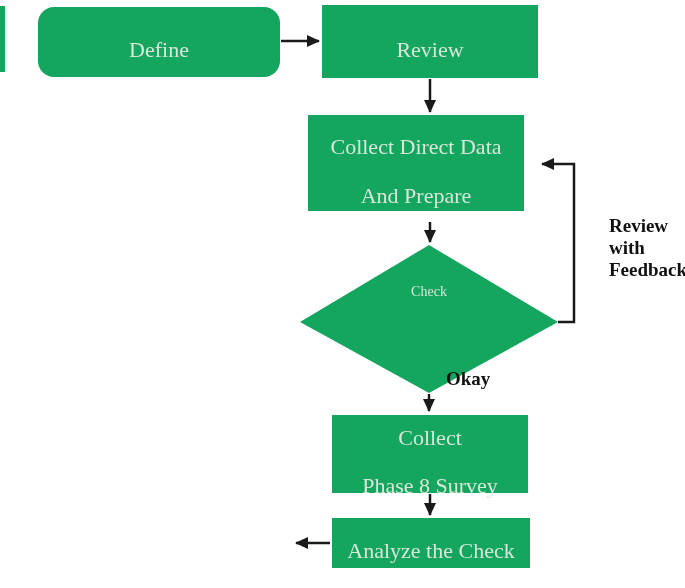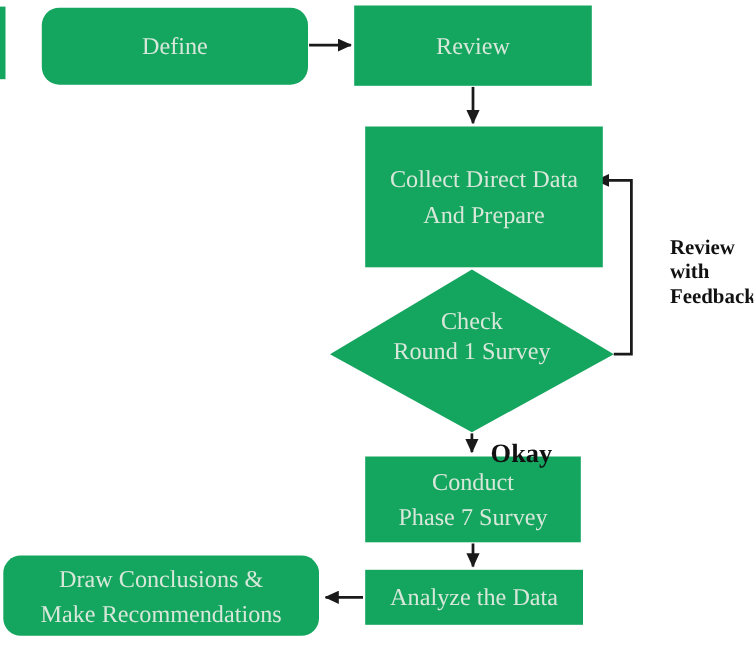--- a/index.html
+++ b/index.html
@@ -22,54 +22,54 @@
     background: var(--green, #14a55f);
     color: var(--nodeText, #d7e8da);
     display: flex;
     flex-direction: column;
     align-items: center;
     justify-content: center;
     text-align: center;
     font-size: 22px;
   }
   .node.rounded { border-radius: 16px; }
-  .node .ln { line-height: 30px; white-space: nowrap; }
+  .node .ln { line-height: 30px; white-space: nowrap; margin-top: 16px; }
 
   #node-define        { left: 38px;  top: 7px;   width: 242px; height: 70px; }
   #node-review        { left: 322px; top: 5px;   width: 216px; height: 73px; }
-  #node-collect       { left: 332px; top: 115px; width: 216px; height: 128px; }
+  #node-collect       { left: 308px; top: 115px; width: 216px; height: 96px; }
   #node-collect .ln   { line-height: 33px; }
   #node-conduct       { left: 332px; top: 415px; width: 196px; height: 78px; }
   #node-conduct .ln   { line-height: 32px; }
   #node-analyze       { left: 332px; top: 518px; width: 198px; height: 50px; }
   #node-conclusions   { left: 3px;   top: 505px; width: 287px; height: 73px; }
   #node-conclusions .ln { line-height: 31px; }
 
   #node-fragment {
     position: absolute;
     left: 0; top: 6px; width: 5px; height: 66px;
     background: var(--green, #14a55f);
   }
 
   .diamond-text {
     position: absolute;
     left: 309px; top: 278px; width: 240px;
     color: var(--nodeText, #d7e8da);
-    font-size: 22px;
+    font-size: 14px;
     text-align: center;
   }
   .diamond-text .ln { line-height: 27px; white-space: nowrap; }
 
   .edge-label {
     position: absolute;
     color: var(--labelText, #111111);
     font-weight: bold;
     white-space: nowrap;
   }
-  #label-okay { left: 446px; top: 400px; font-size: 24px; }
+  #label-okay { left: 446px; top: 368px; font-size: 19px; }
   #label-feedback { left: 609px; top: 215px; font-size: 19px; line-height: 22px; }
 </style>
 </head>
 <body>
 
 <div class="canvas">
 
   <svg class="connectors" viewBox="0 0 685 588" xmlns="http://www.w3.org/2000/svg">
     <defs>
       <marker id="arrowhead" markerUnits="userSpaceOnUse" markerWidth="13" markerHeight="12" refX="12" refY="6" orient="auto">
@@ -98,36 +98,31 @@
     <div class="ln">Review</div>
   </div>
 
   <div class="node" id="node-collect">
     <div class="ln">Collect Direct Data</div>
     <div class="ln">And Prepare</div>
   </div>
 
   <div class="diamond-text">
     <div class="ln">Check</div>
-    <div class="ln">Round 1 Survey</div>
   </div>
 
   <div class="node" id="node-conduct">
-    <div class="ln">Conduct</div>
-    <div class="ln">Phase 7 Survey</div>
+    <div class="ln">Collect</div>
+    <div class="ln">Phase 8 Survey</div>
   </div>
 
   <div class="node" id="node-analyze">
-    <div class="ln">Analyze the Data</div>
+    <div class="ln">Analyze the Check</div>
   </div>
 
-  <div class="node rounded" id="node-conclusions">
-    <div class="ln">Draw Conclusions &amp;</div>
-    <div class="ln">Make Recommendations</div>
-  </div>
 
   <div class="edge-label" id="label-okay">Okay</div>
 
   <div class="edge-label" id="label-feedback">
     <div>Review</div>
     <div>with</div>
     <div>Feedback</div>
   </div>
 
 </div>

